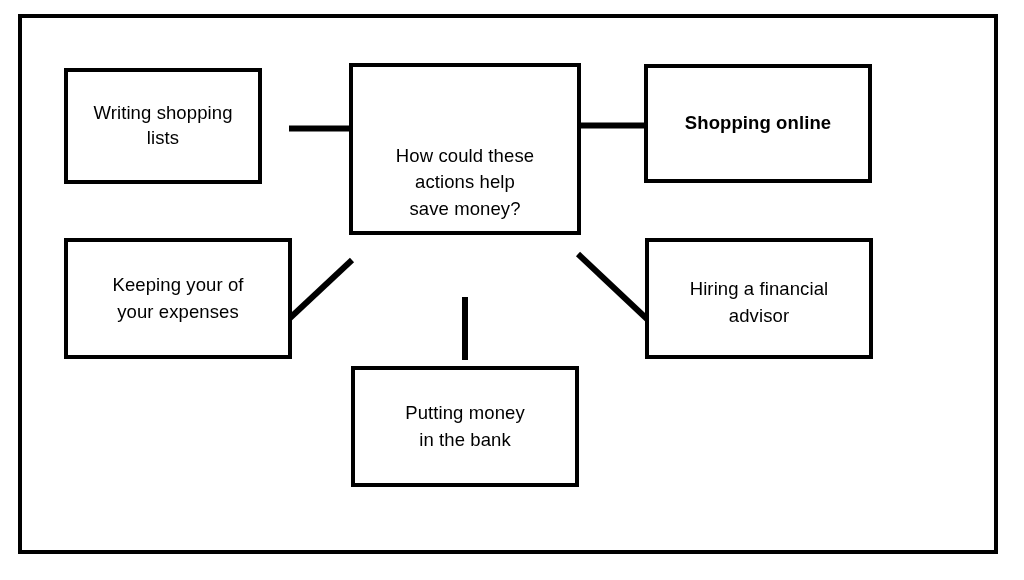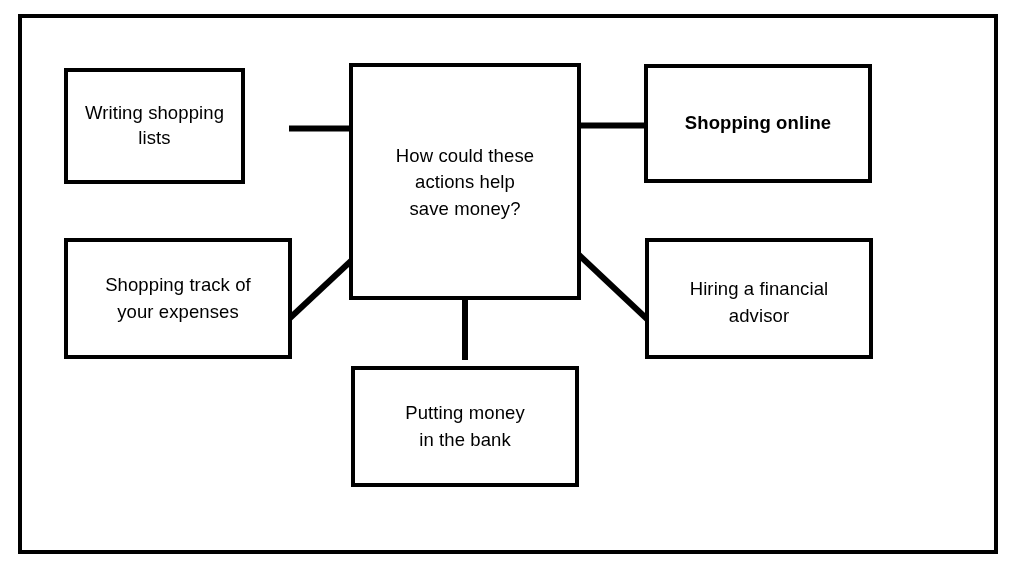--- a/index.html
+++ b/index.html
@@ -53,26 +53,26 @@
   }
   .node .label {
     display: block;
     line-height: 1.33;
     letter-spacing: 0.1px;
     white-space: pre-line;
     padding: 0 10px;
   }
   
   #node-writing-lists {
-    left: 64px;  top: 68px;  width: 181px; height: 116px;
+    left: 64px;  top: 68px;  width: 198px; height: 116px;
   }
   #node-writing-lists .label { font-size: 18.5px; }
 
   #node-central {
-    left: 349px; top: 63px;  width: 232px; height: 237px;
+    left: 349px; top: 63px;  width: 232px; height: 172px;
     align-items: flex-start;
     padding-top: 76px;
   }
   #node-central .label { font-size: 18.5px; line-height: 1.42; }
 
   #node-shopping-online {
     left: 644px; top: 64px;  width: 228px; height: 119px;
   }
   #node-shopping-online .label { font-size: 18.5px; font-weight: bold; }
 
@@ -119,21 +119,21 @@
     <span class="label">How could these
 actions help
 save money?</span>
   </div>
 
   <div class="node" id="node-shopping-online">
     <span class="label">Shopping online</span>
   </div>
 
   <div class="node" id="node-keeping-track">
-    <span class="label">Shopping track of
+    <span class="label">Keeping your of
 your expenses</span>
   </div>
 
   <div class="node" id="node-hiring-advisor">
     <span class="label">Hiring a financial
 advisor</span>
   </div>
 
   <div class="node" id="node-putting-money">
     <span class="label">Putting money

